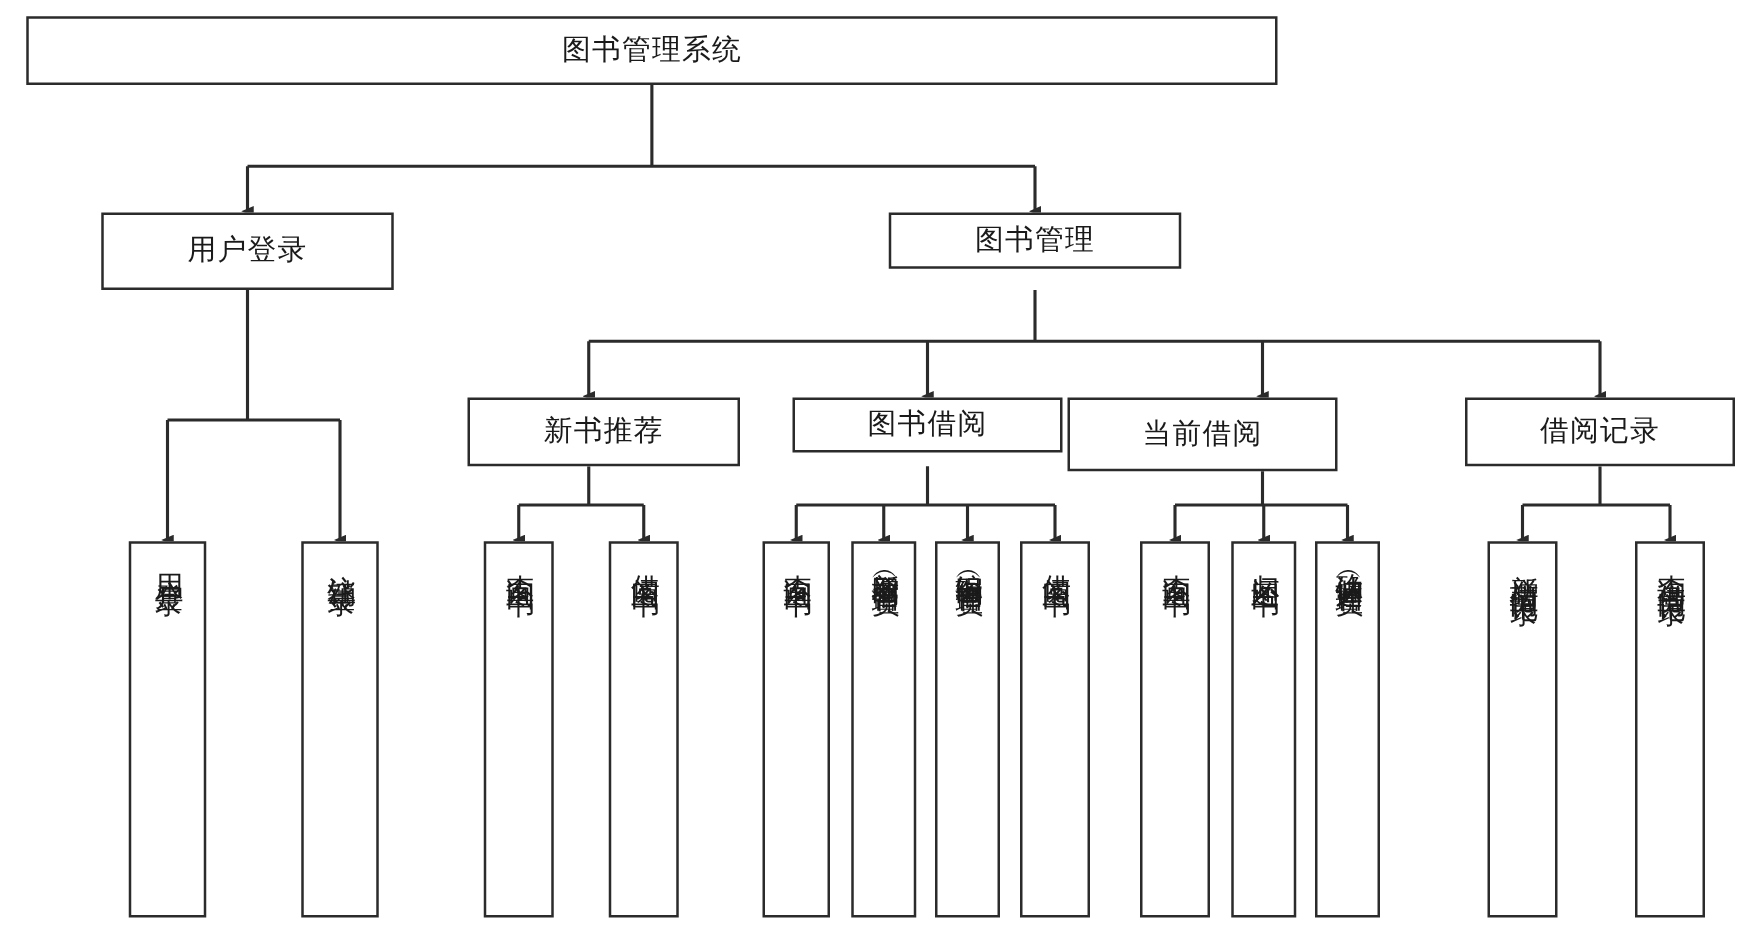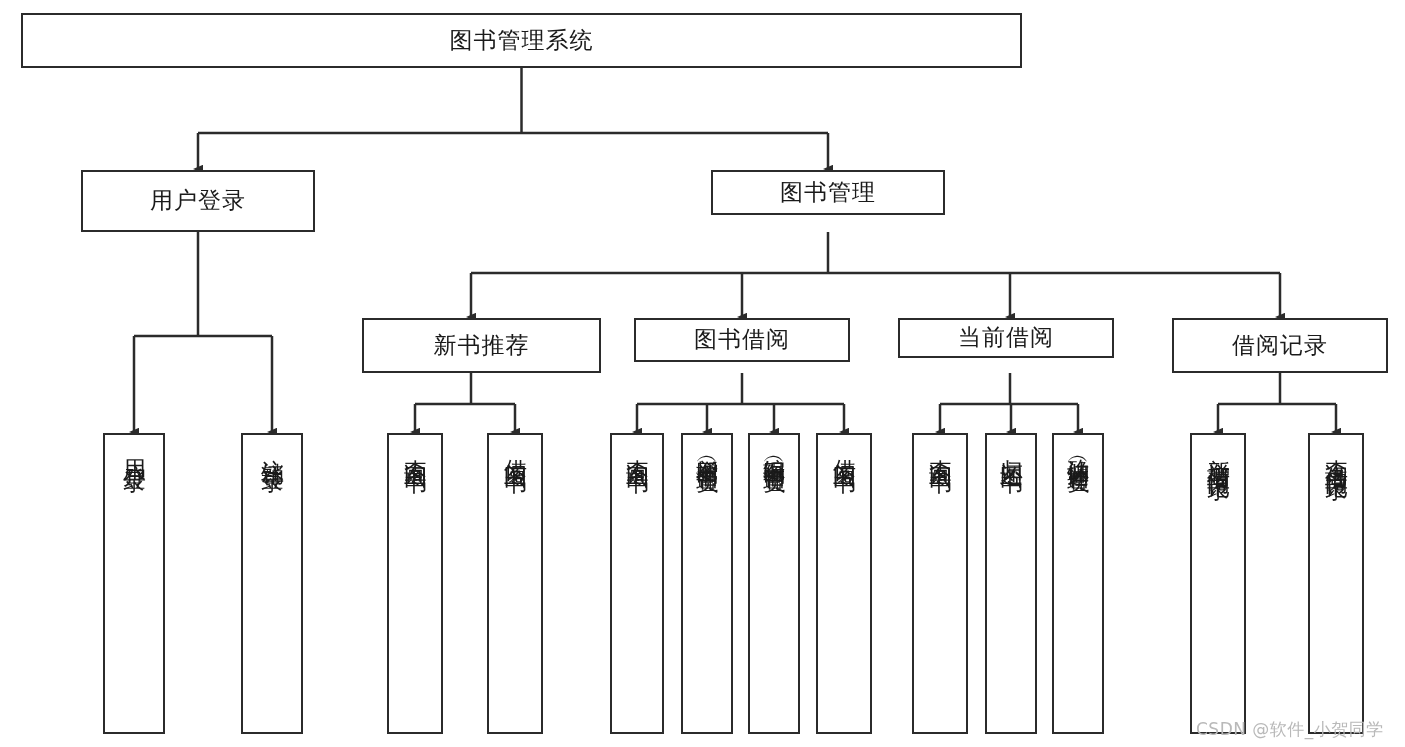--- a/index.html
+++ b/index.html
@@ -123,27 +123,27 @@
   <div id="nodes-layer">
       <div class="node-box horizontal" style="left: 21px; top: 13px; width: 1001px; height: 55px;">
         <span class="node-label">图书管理系统</span>
       </div>
       <div class="node-box horizontal" style="left: 81px; top: 170px; width: 234px; height: 62px;">
         <span class="node-label">用户登录</span>
       </div>
       <div class="node-box horizontal" style="left: 711px; top: 170px; width: 234px; height: 45px;">
         <span class="node-label">图书管理</span>
       </div>
-      <div class="node-box horizontal" style="left: 362px; top: 318px; width: 239px; height: 55px;">
+      <div class="node-box horizontal" style="left: 374px; top: 318px; width: 218px; height: 55px;">
         <span class="node-label">新书推荐</span>
       </div>
       <div class="node-box horizontal" style="left: 634px; top: 318px; width: 216px; height: 44px;">
         <span class="node-label">图书借阅</span>
       </div>
-      <div class="node-box horizontal" style="left: 898px; top: 318px; width: 216px; height: 40px;">
+      <div class="node-box horizontal" style="left: 854px; top: 318px; width: 216px; height: 59px;">
         <span class="node-label">当前借阅</span>
       </div>
       <div class="node-box horizontal" style="left: 1172px; top: 318px; width: 216px; height: 55px;">
         <span class="node-label">借阅记录</span>
       </div>
       <div class="node-box vertical" style="left: 103px; top: 433px; width: 62px; height: 301px;">
         <span class="node-label">用户登录</span>
       </div>
       <div class="node-box vertical" style="left: 241px; top: 433px; width: 62px; height: 301px;">
         <span class="node-label">注销登录</span>
@@ -176,15 +176,14 @@
         <span class="node-label">确认归还（管理员）</span>
       </div>
       <div class="node-box vertical" style="left: 1190px; top: 433px; width: 56px; height: 301px;">
         <span class="node-label">新增借阅记录</span>
       </div>
       <div class="node-box vertical" style="left: 1308px; top: 433px; width: 56px; height: 301px;">
         <span class="node-label">查询借阅记录</span>
       </div>
     </div>
 
-  <div class="watermark" style="left: 1196px; top: 718px;">CSDN @软件_小贺同学</div>
 
 </div>
 
 </body></html>

